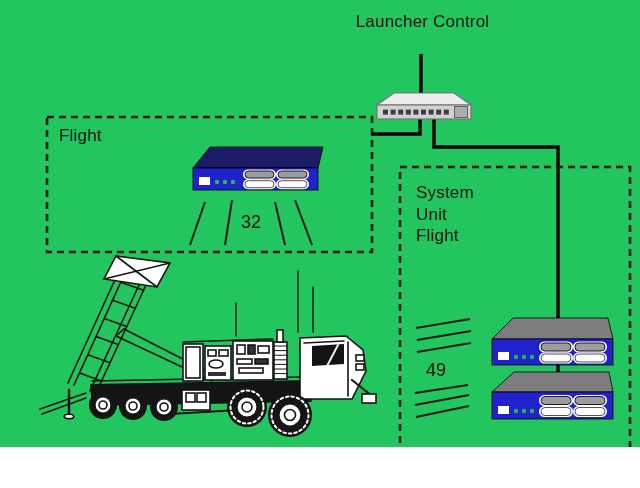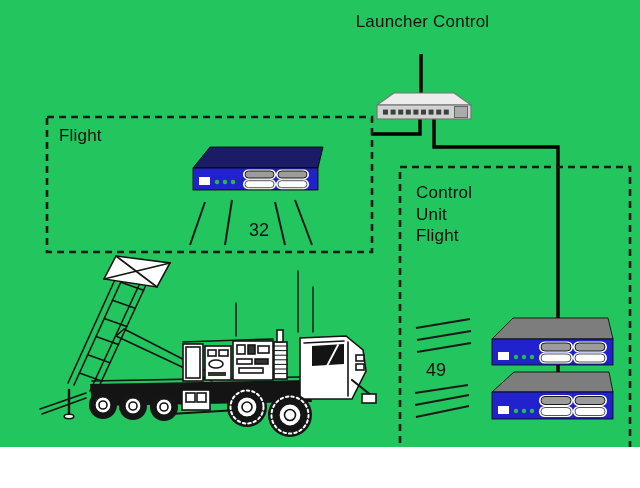--- a/index.html
+++ b/index.html
@@ -215,22 +215,22 @@
 
   <div class="label center" style="left:330px;top:11px;width:185px;">
     <div>Launcher Control</div>
   </div>
 
   <div class="label" style="left:59px;top:125px;">
     <div>Flight</div>
   </div>
 
   <div class="label" style="left:416px;top:182px;">
-    <div>Control</div>
+    <div>System</div>
     <div>Unit</div>
     <div>Flight</div>
   </div>
 
-  <div class="count" style="left:234px;top:220px;margin-left:8px;">32</div>
+  <div class="count" style="left:234px;top:212px;">32</div>
 
   <div class="count" style="left:419px;top:360px;">49</div>
 
 </div>
 
 </body></html>

